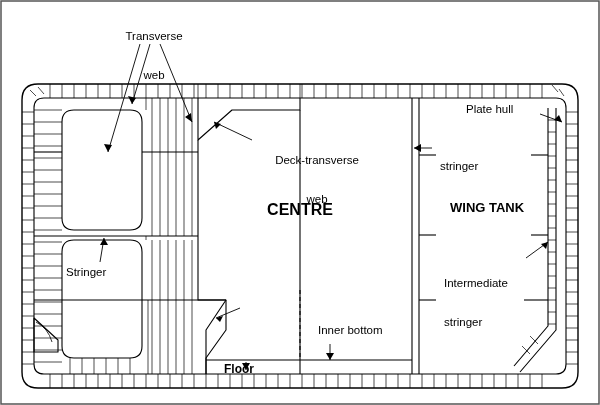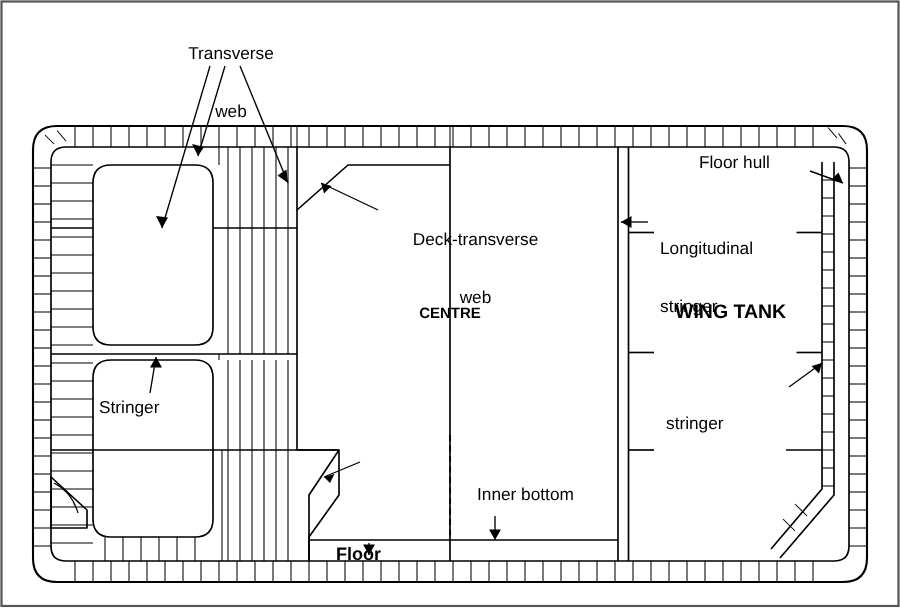--- a/index.html
+++ b/index.html
@@ -396,38 +396,38 @@
     <div class="lbl center" style="left:104px; top:4px; width:100px;">
       <div>Transverse</div>
       <div>web</div>
     </div>
 
     <div class="lbl" style="left:252px; top:128px; width:130px;text-align:center;">
       <div>Deck-transverse</div>
       <div>web</div>
     </div>
 
-    <div class="lbl bold center" style="left:250px; top:177px; width:100px; font-size:10px;">
+    <div class="lbl bold center" style="left:250px; top:177px; width:100px; font-size:16px;">
       <div>CENTRE</div>
     </div>
 
     <div class="lbl" style="left:66px; top:266px;">Stringer</div>
 
 
     <div class="lbl bold" style="left:224px; top:363px; font-size:12px;">Floor</div>
 
     <div class="lbl" style="left:318px; top:324px;">Inner bottom</div>
 
-    <div class="lbl" style="left:466px; top:103px;">Floor hull</div>
+    <div class="lbl" style="left:466px; top:103px;">Plate hull</div>
 
     <div class="lbl" style="left:440px; top:134px; width:120px;">
-      <div>Longitudinal</div>
       <div>stringer</div>
     </div>
 
     <div class="lbl bold" style="left:450px; top:201px; font-size:13px;">WING TANK</div>
 
     <div class="lbl" style="left:444px; top:251px; width:120px;">
+      <div>Intermediate</div>
       <div>stringer</div>
     </div>
 
   </div>
 </div>
 
 </body></html>

